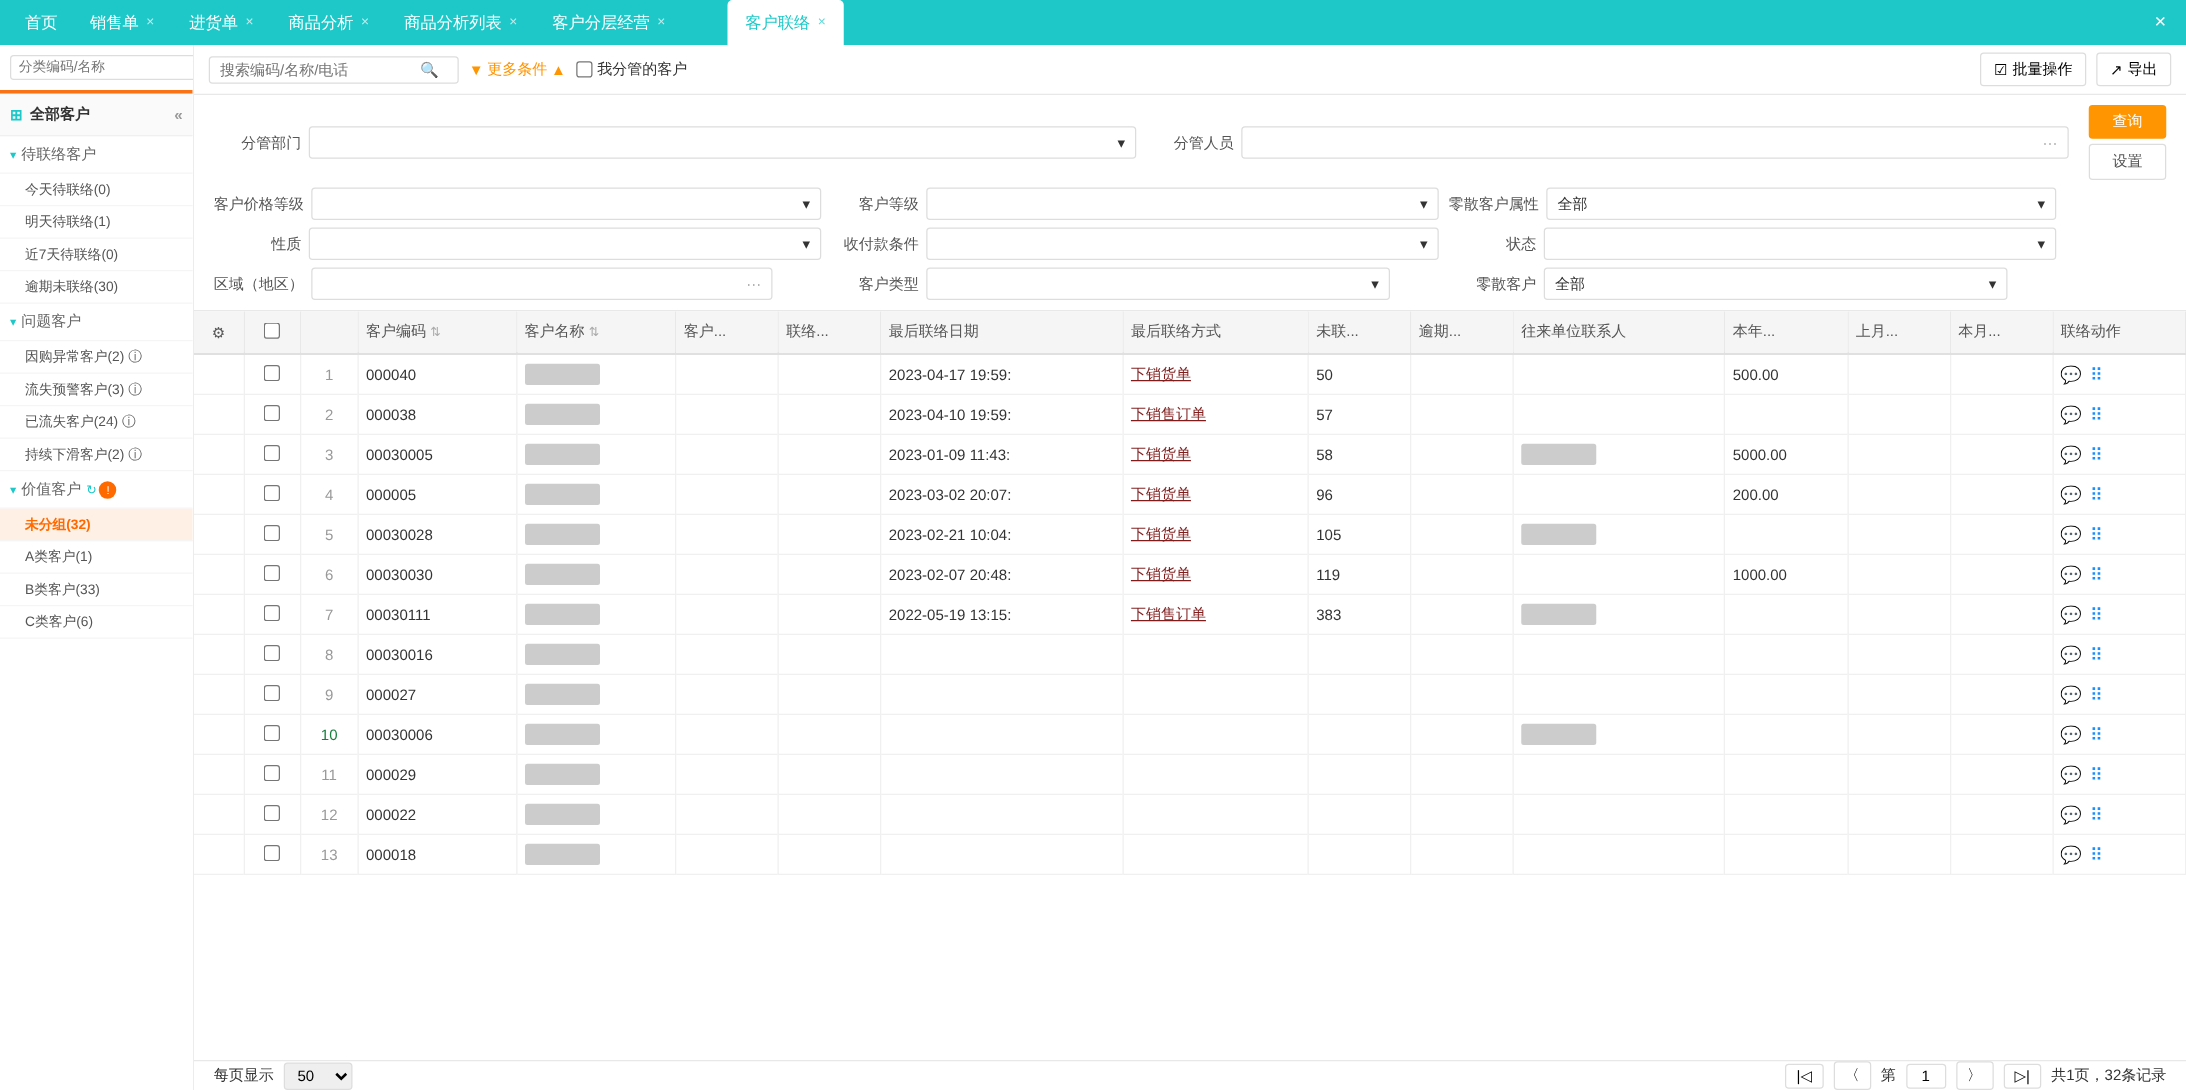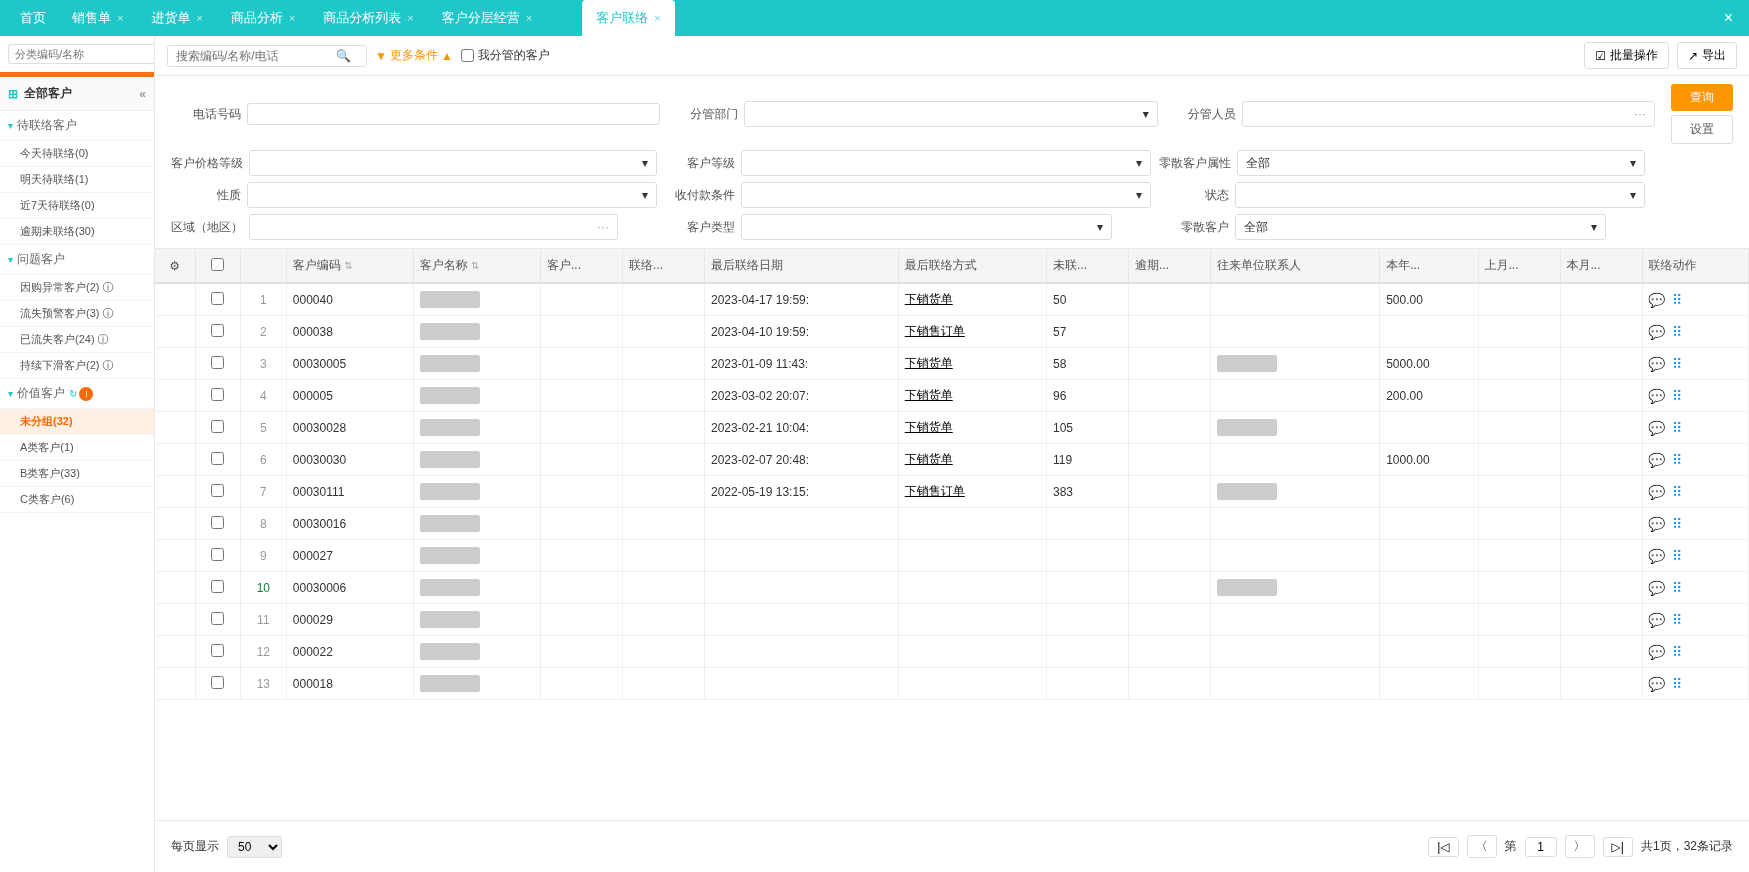--- a/index.html
+++ b/index.html
@@ -24,21 +24,21 @@
     .main-layout {
       display: flex; height: calc(100vh - 36px); overflow: hidden;
     }
 
     
     .sidebar {
       width: 155px; min-width: 155px; background: #fff; border-right: 1px solid #e8e8e8;
       display: flex; flex-direction: column; overflow-y: auto;
     }
     .sidebar-search {
-      display: flex; align-items: center; padding: 8px 8px; border-bottom: 5px solid #f97316;
+      display: flex; align-items: center; padding: 8px 8px; border-bottom: 3px solid #f97316;
     }
     .sidebar-search input {
       flex: 1; border: 1px solid #ddd; border-radius: 3px; padding: 3px 6px; font-size: 11px; outline: none;
     }
     .sidebar-section-header {
       display: flex; align-items: center; padding: 8px 8px; font-weight: bold; font-size: 12px;
       cursor: pointer; background: #fafafa; border-bottom: 1px solid #f0f0f0;
     }
     .sidebar-section-header .grid-icon { margin-right: 6px; color: #1ec8c8; }
     .sidebar-section-header .collapse-icon { margin-left: auto; color: #999; }
@@ -108,27 +108,27 @@
       padding: 8px 6px; text-align: left; font-weight: normal; color: #555;
       border-right: 1px solid #e8e8e8; white-space: nowrap; position: sticky; top: 0; background: #f5f5f5; z-index: 2;
     }
     thead th:first-child { text-align: center; width: 40px; }
     tbody tr { border-bottom: 1px solid #f0f0f0; }
     tbody td {
       padding: 7px 6px; border-right: 1px solid #f0f0f0; white-space: nowrap; overflow: hidden; max-width: 150px; text-overflow: ellipsis;
     }
     tbody td:first-child { text-align: center; color: #999; }
     tbody td:nth-child(2) { text-align: center; }
-    .link { color: #000000; cursor: pointer; text-decoration: underline; text-align: center; }
+    .link { color: #7f1d1d; cursor: pointer; text-decoration: underline; text-align: center; }
     .action-icons { display: flex; gap: 6px; align-items: center; }
     .action-icon { color: #1890ff; cursor: pointer; font-size: 14px; }
 
     
     .pagination {
-      display: flex; align-items: center; padding: 14px 16px; background: #fff;
+      display: flex; align-items: center; padding: 0 16px; background: #fff;
       border-top: 1px solid #e8e8e8; justify-content: space-between;
     }
     .pagination-left { display: flex; align-items: center; gap: 8px; font-size: 12px; }
     .pagination-right { display: flex; align-items: center; gap: 8px; font-size: 12px; }
     .page-size-select { border: 1px solid #ddd; border-radius: 3px; padding: 2px 6px; font-size: 12px; }
     .page-btn { border: 1px solid #ddd; background: #fff; padding: 2px 8px; border-radius: 3px; cursor: pointer; font-size: 12px; }
     .page-input { border: 1px solid #ddd; border-radius: 3px; padding: 2px 4px; width: 32px; text-align: center; font-size: 12px; }
 
     
     ::-webkit-scrollbar { width: 6px; height: 6px; }
@@ -236,24 +236,20 @@
       </button>
       <button class="btn-export">
         <span>↗</span>
         <span>导出</span>
       </button>
     </div>
 
     <div class="advanced-filter">
 
       <div class="filter-row">
-        <div class="filter-field">
-          <label>电话号码</label>
-          <input type="text" style="flex: 1 1 0%; border: 1px solid rgb(221, 221, 221); border-radius: 3px; padding: 3px 8px; font-size: 12px; outline: none;">
-        </div>
         <div class="filter-field">
           <label>分管部门</label>
           <div class="select-box">
             <span></span>
               <span>▾</span>
           </div>
         </div>
         <div class="filter-field">
           <label>分管人员</label>
           <div class="select-box">

